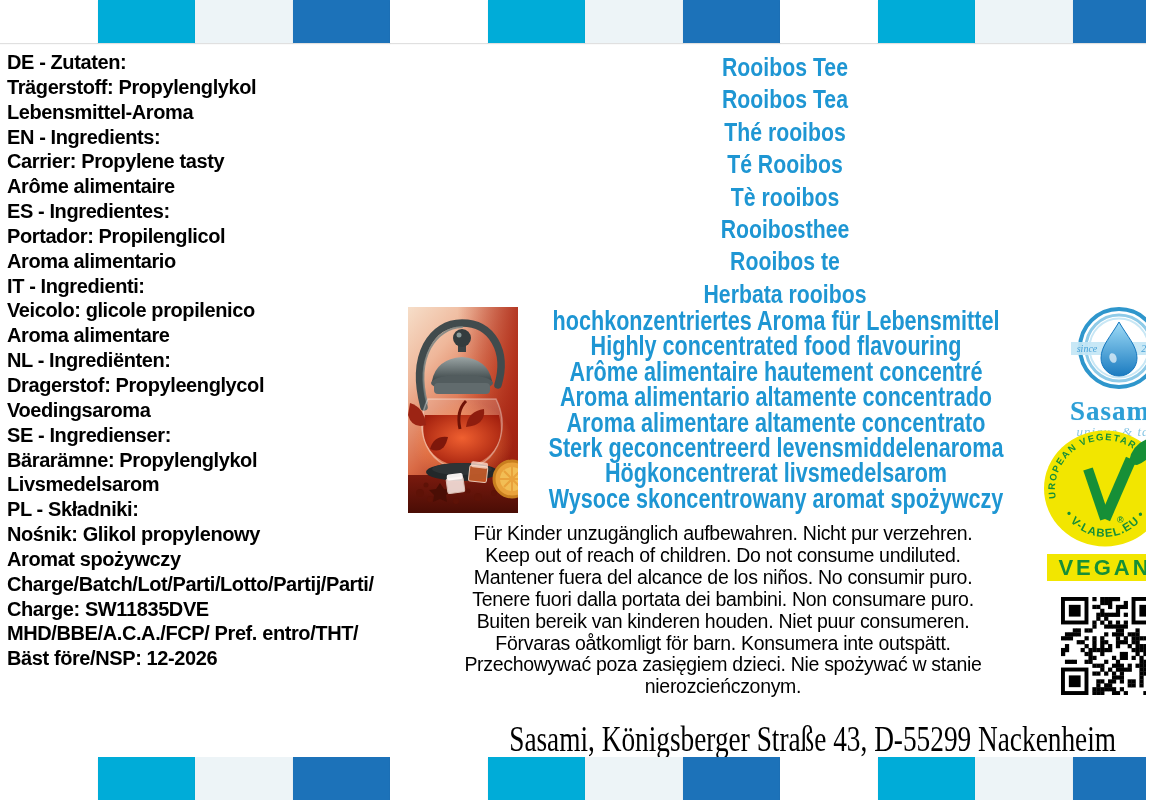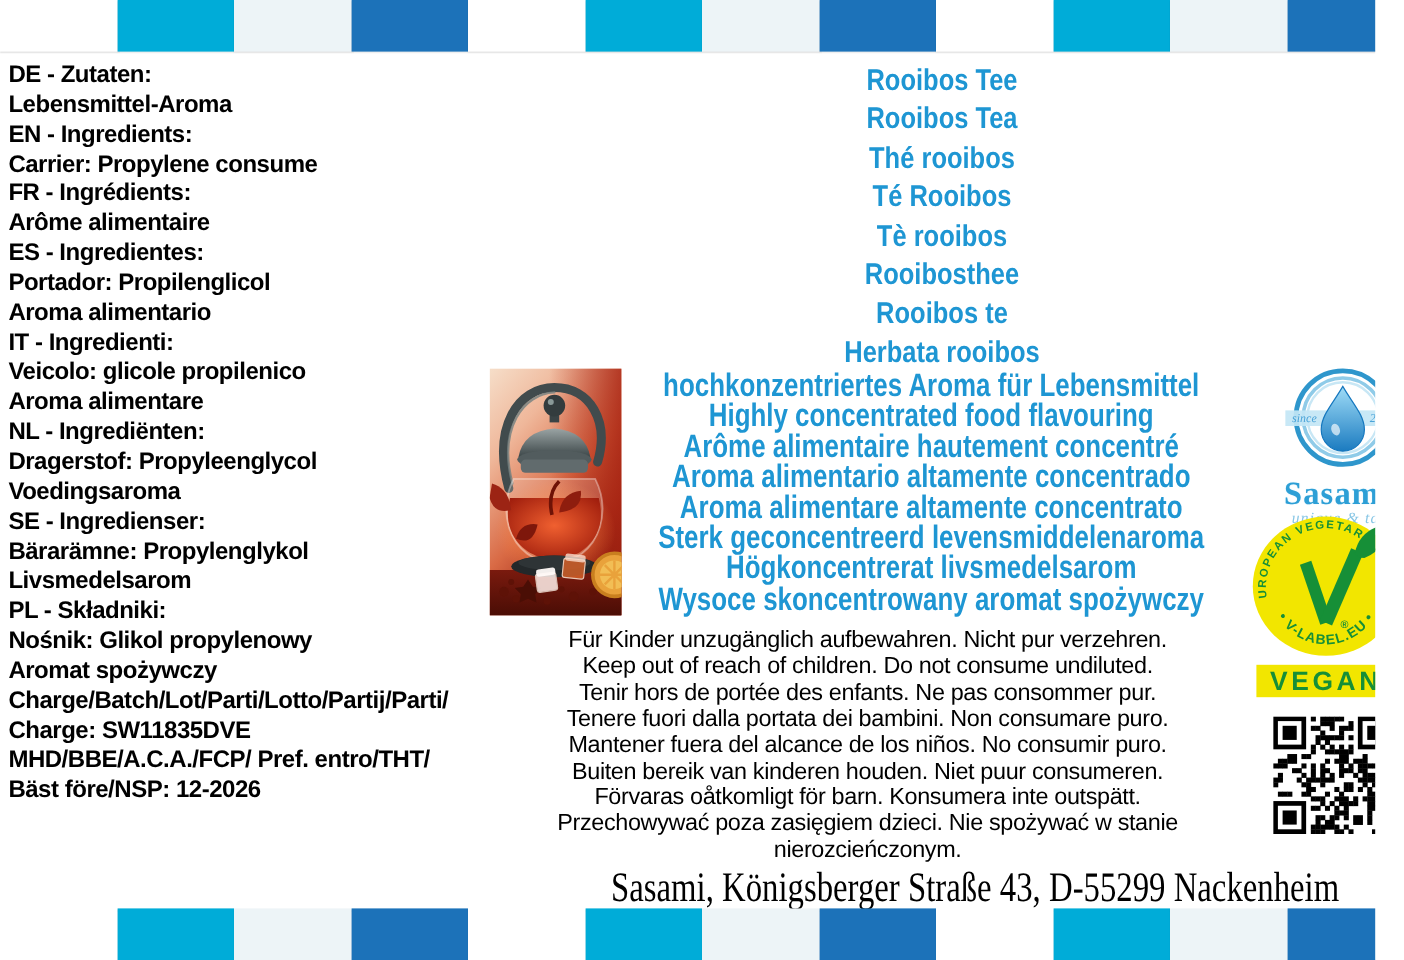--- a/index.html
+++ b/index.html
@@ -64,24 +64,24 @@
       <div class="cell" style="background: rgb(28, 114, 185);"></div>
       <div class="cell" style="background: rgb(255, 255, 255);"></div>
       <div class="cell" style="background: rgb(0, 172, 216);"></div>
       <div class="cell" style="background: rgb(237, 244, 247);"></div>
       <div class="cell" style="background: rgb(28, 114, 185);"></div>
     </div>
 
   <div class="ingredients">
 
   <div>DE - Zutaten:</div>
+      <div>Trägerstoff: Propylenglykol</div>
       <div>Lebensmittel-Aroma</div>
       <div>EN - Ingredients:</div>
-      <div>Carrier: Propylene consume</div>
-      <div>FR - Ingrédients:</div>
+      <div>Carrier: Propylene tasty</div>
       <div>Arôme alimentaire</div>
       <div>ES - Ingredientes:</div>
       <div>Portador: Propilenglicol</div>
       <div>Aroma alimentario</div>
       <div>IT - Ingredienti:</div>
       <div>Veicolo: glicole propilenico</div>
       <div>Aroma alimentare</div>
       <div>NL - Ingrediënten:</div>
       <div>Dragerstof: Propyleenglycol</div>
       <div>Voedingsaroma</div>
@@ -199,23 +199,22 @@
       <div>Aroma alimentare altamente concentrato</div>
       <div>Sterk geconcentreerd levensmiddelenaroma</div>
       <div>Högkoncentrerat livsmedelsarom</div>
       <div>Wysoce skoncentrowany aromat spożywczy</div>
     </div>
 
   <div class="warnings">
 
   <div>Für Kinder unzugänglich aufbewahren. Nicht pur verzehren.</div>
       <div>Keep out of reach of children. Do not consume undiluted.</div>
-      <div>Tenir hors de portée des enfants. Ne pas consommer pur.</div>
+      <div>Mantener fuera del alcance de los niños. No consumir puro.</div>
       <div>Tenere fuori dalla portata dei bambini. Non consumare puro.</div>
-      <div>Mantener fuera del alcance de los niños. No consumir puro.</div>
       <div>Buiten bereik van kinderen houden. Niet puur consumeren.</div>
       <div>Förvaras oåtkomligt för barn. Konsumera inte outspätt.</div>
       <div>Przechowywać poza zasięgiem dzieci. Nie spożywać w stanie</div>
       <div>nierozcieńczonym.</div>
     </div>
 
   <div class="address">Sasami, Königsberger Straße 43, D-55299 Nackenheim</div>
 
   <div class="brand">
     <svg width="96" height="84" viewBox="0 0 96 84">

